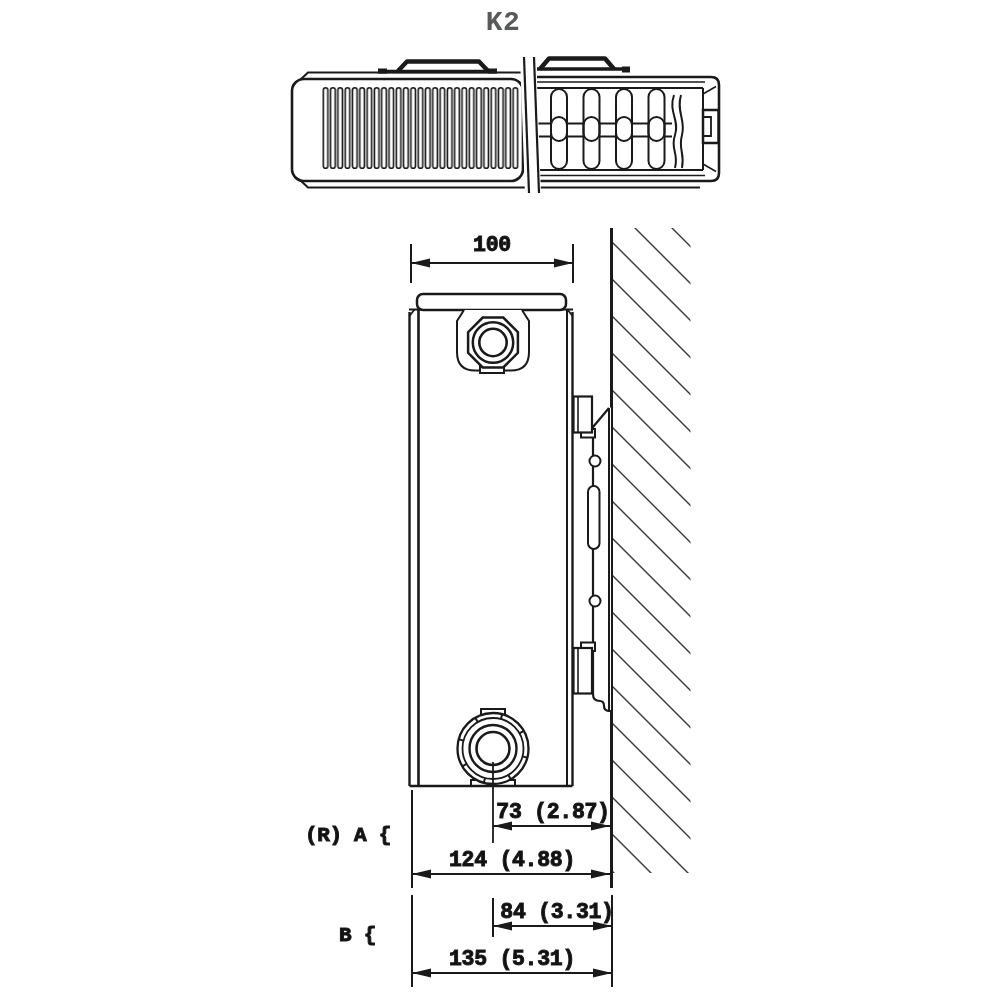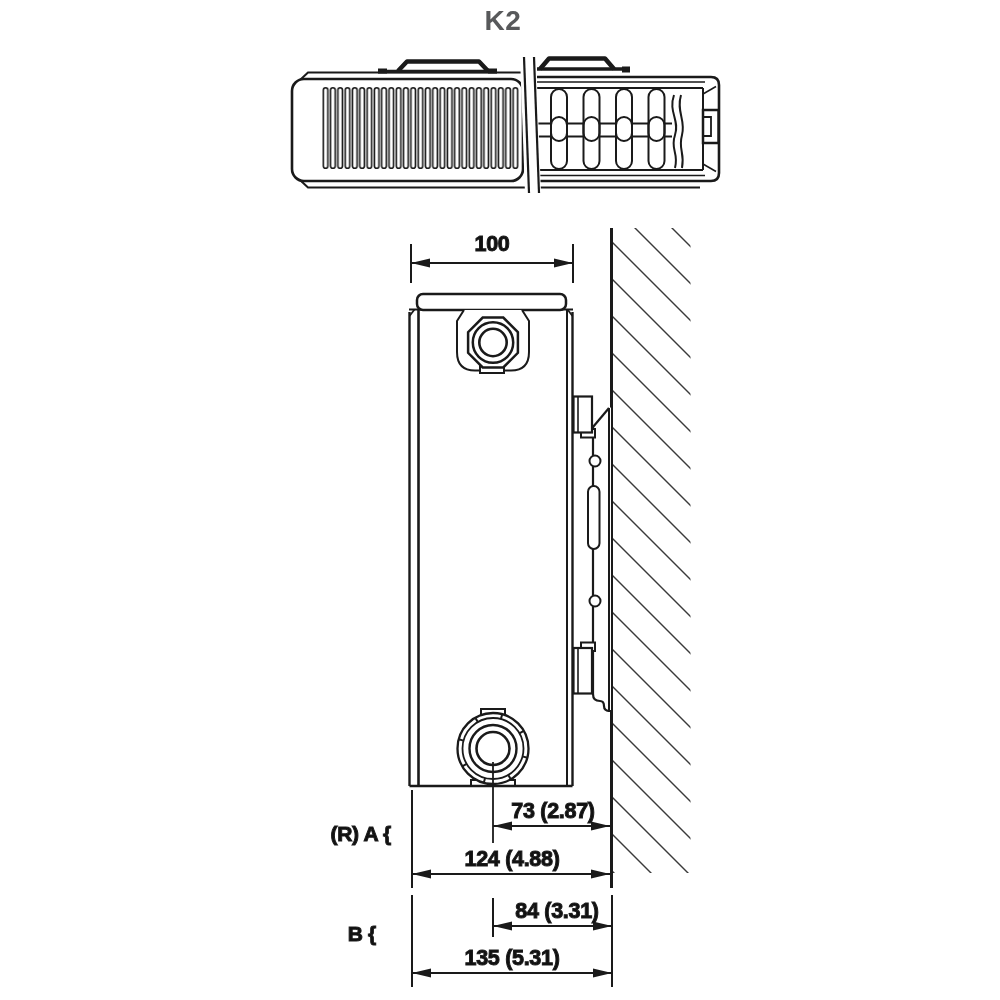--- a/index.html
+++ b/index.html
@@ -1,17 +1,17 @@
 <!DOCTYPE html>
 <html><head>
 <meta charset="utf-8">
 <style>
   html,body{margin:0;padding:0;background:#ffffff;}
   .stage{width:1000px;height:1000px;position:relative;background:#fff;
-         font-family:Liberation Sans, sans-serif;}
+         font-family:Liberation Mono, monospace;}
   svg{position:absolute;left:0;top:0;}
   text{fill:#111;}
   .dim-text{font-size:21.5px;font-weight:bold;letter-spacing:-0.3px;}
   .label-text{font-size:21px;font-weight:bold;letter-spacing:-0.3px;}
   .title-text{font-size:28px;font-weight:bold;fill:#58595b;letter-spacing:0.5px;}
 </style>
 </head>
 <body>
 
 <div class="stage">

